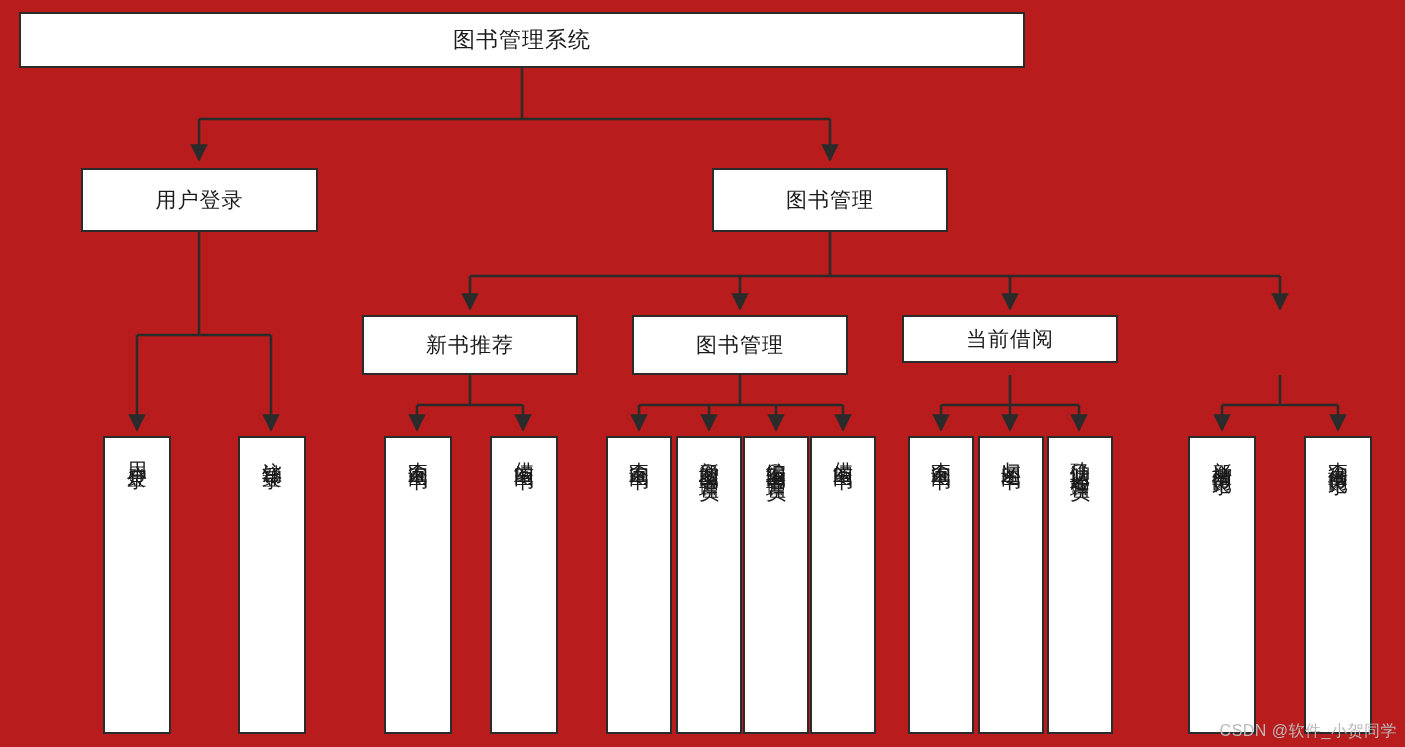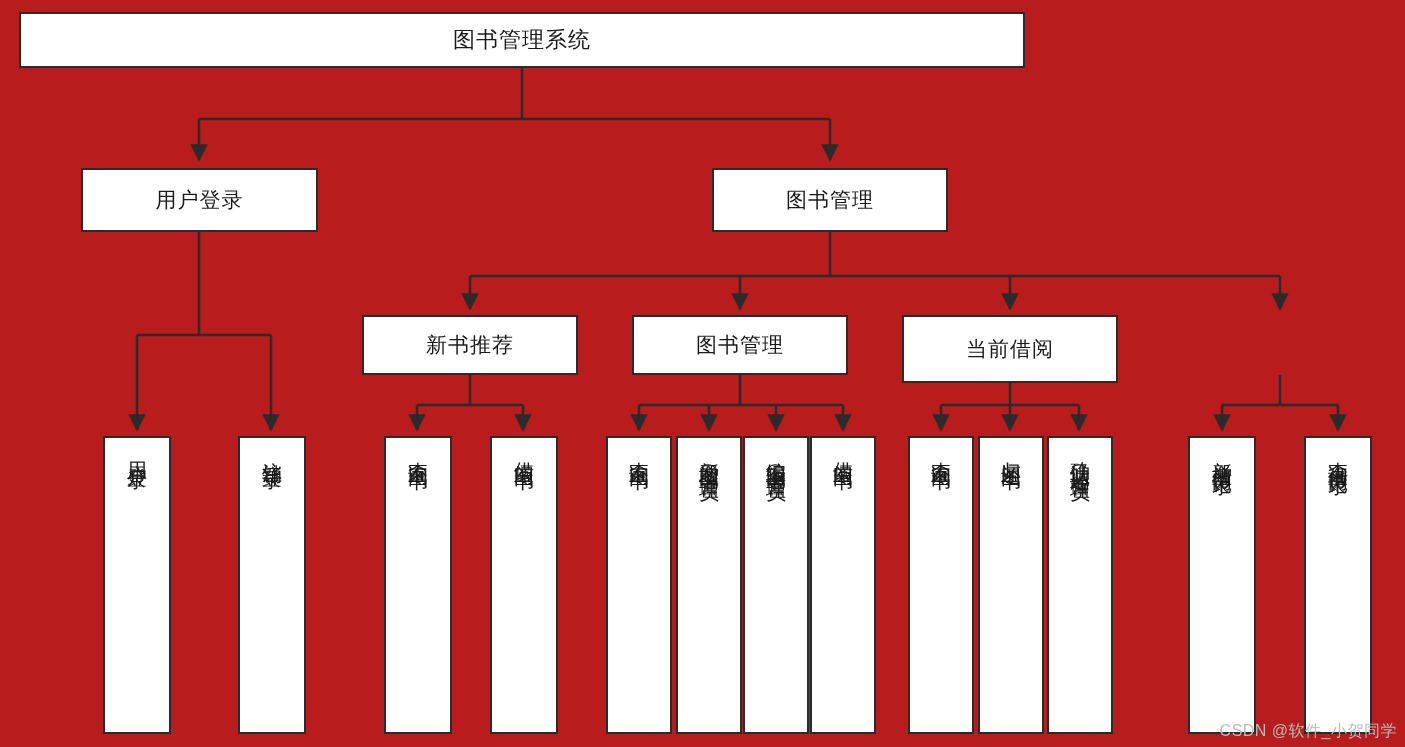--- a/index.html
+++ b/index.html
@@ -135,21 +135,21 @@
   <div class="node horiz" style="left:712px; top:168px; width:236px; height:64px;">
     <span>图书管理</span>
   </div>
 
   <div class="node horiz" style="left:362px; top:315px; width:216px; height:60px;">
     <span>新书推荐</span>
   </div>
   <div class="node horiz" style="left:632px; top:315px; width:216px; height:60px;">
     <span>图书管理</span>
   </div>
-  <div class="node horiz" style="left:902px; top:315px; width:216px; height:68px;">
+  <div class="node horiz" style="left:902px; top:315px; width:216px; height:48px;">
     <span>当前借阅</span>
   </div>
 
   <div class="node leaf" style="left:103px; top:436px; width:68px; height:298px;">
     <span class="vtext">用户登录</span>
   </div>
   <div class="node leaf" style="left:238px; top:436px; width:68px; height:298px;">
     <span class="vtext">注销登录</span>
   </div>
 

